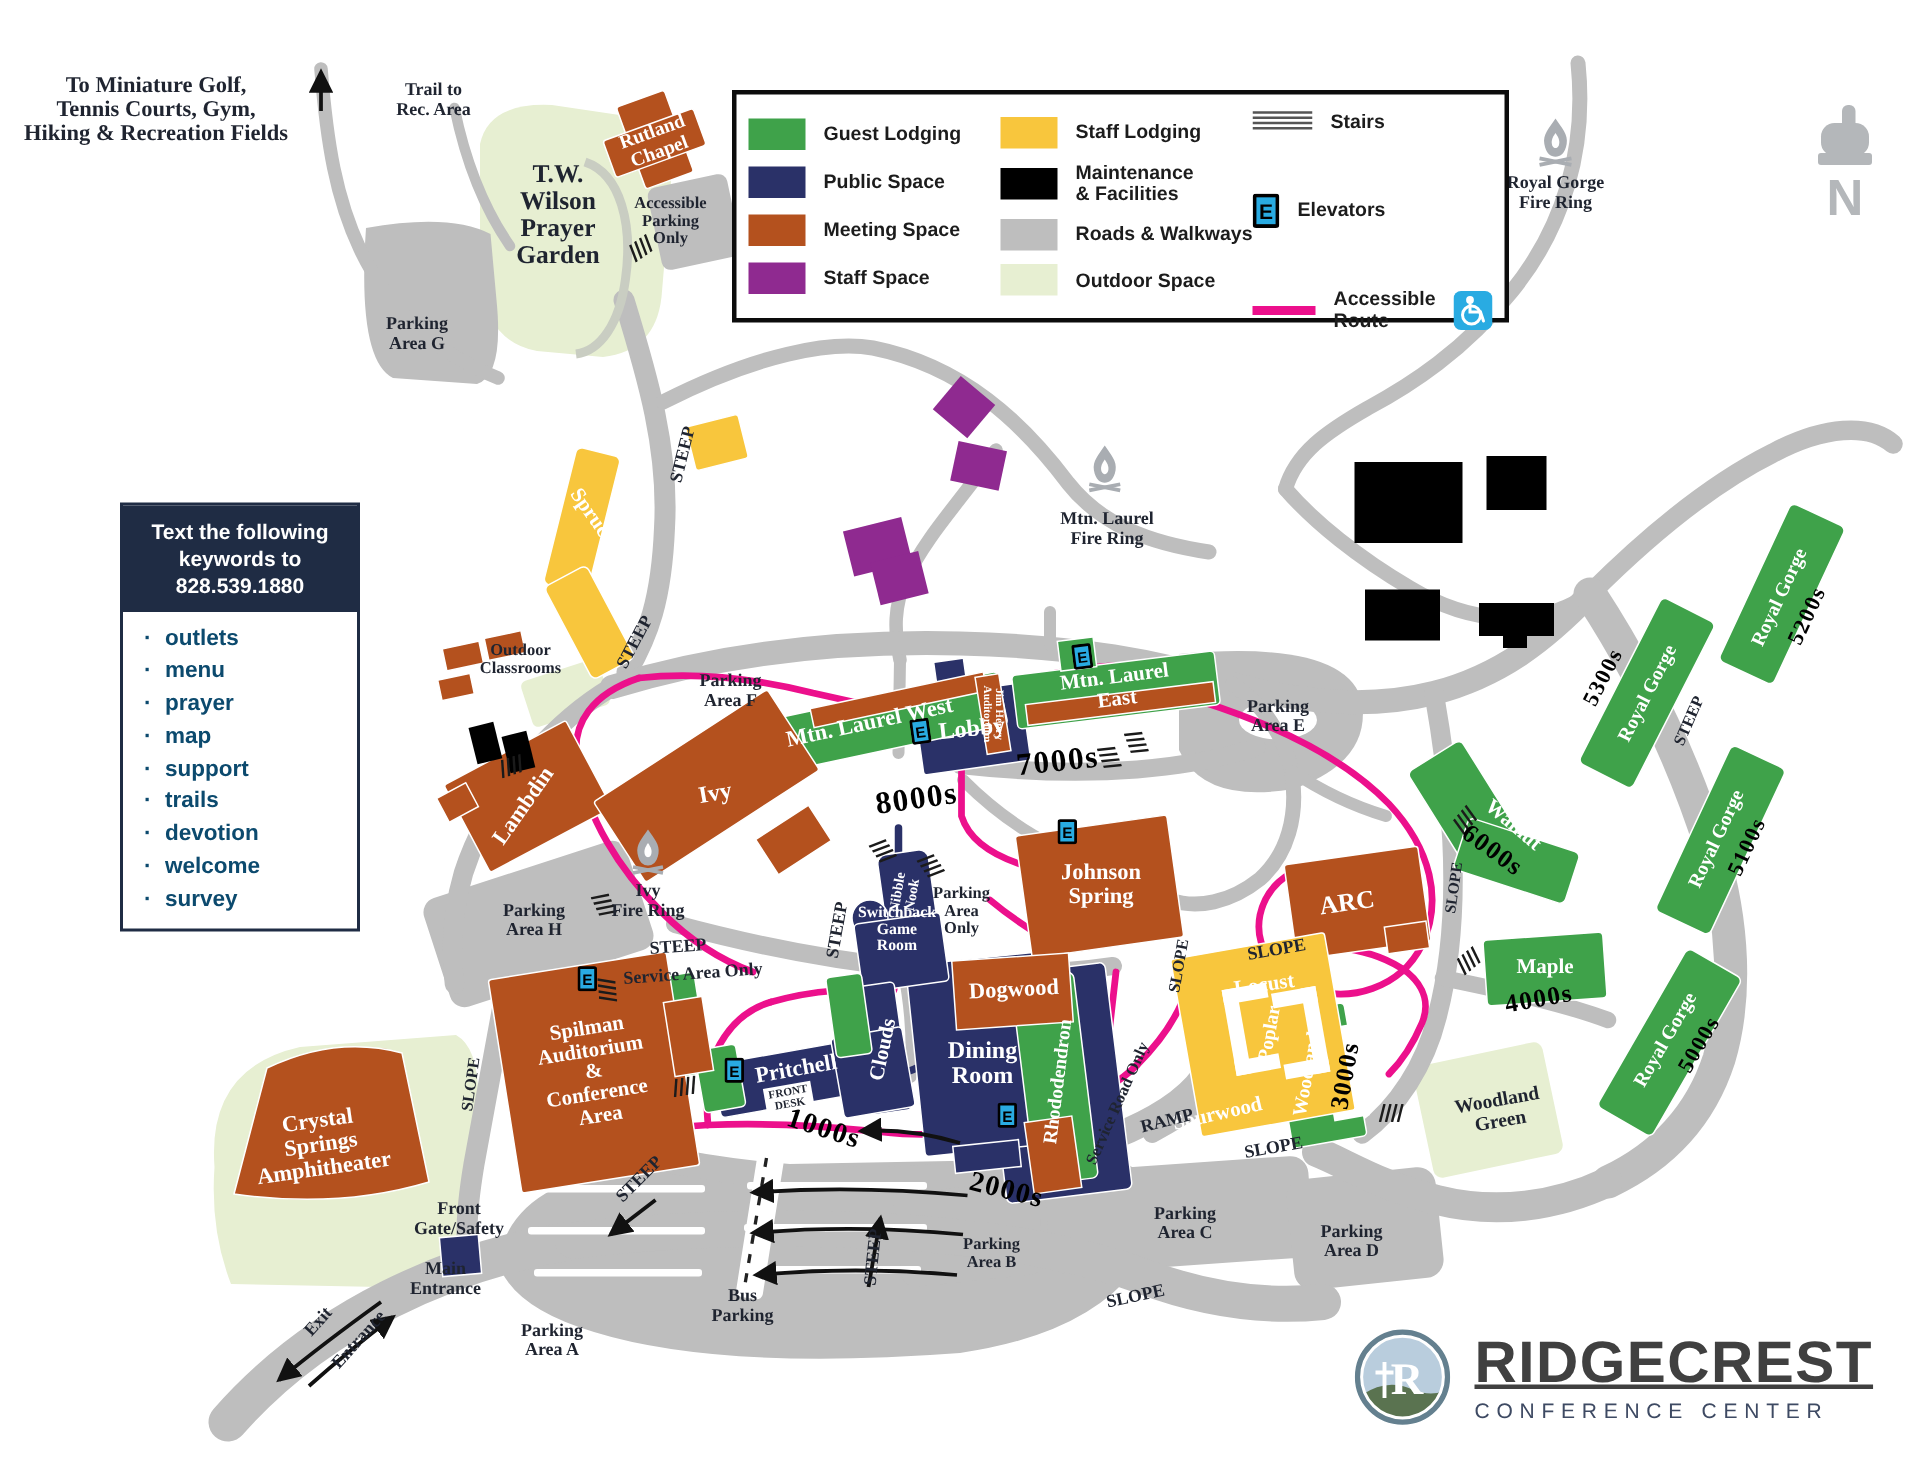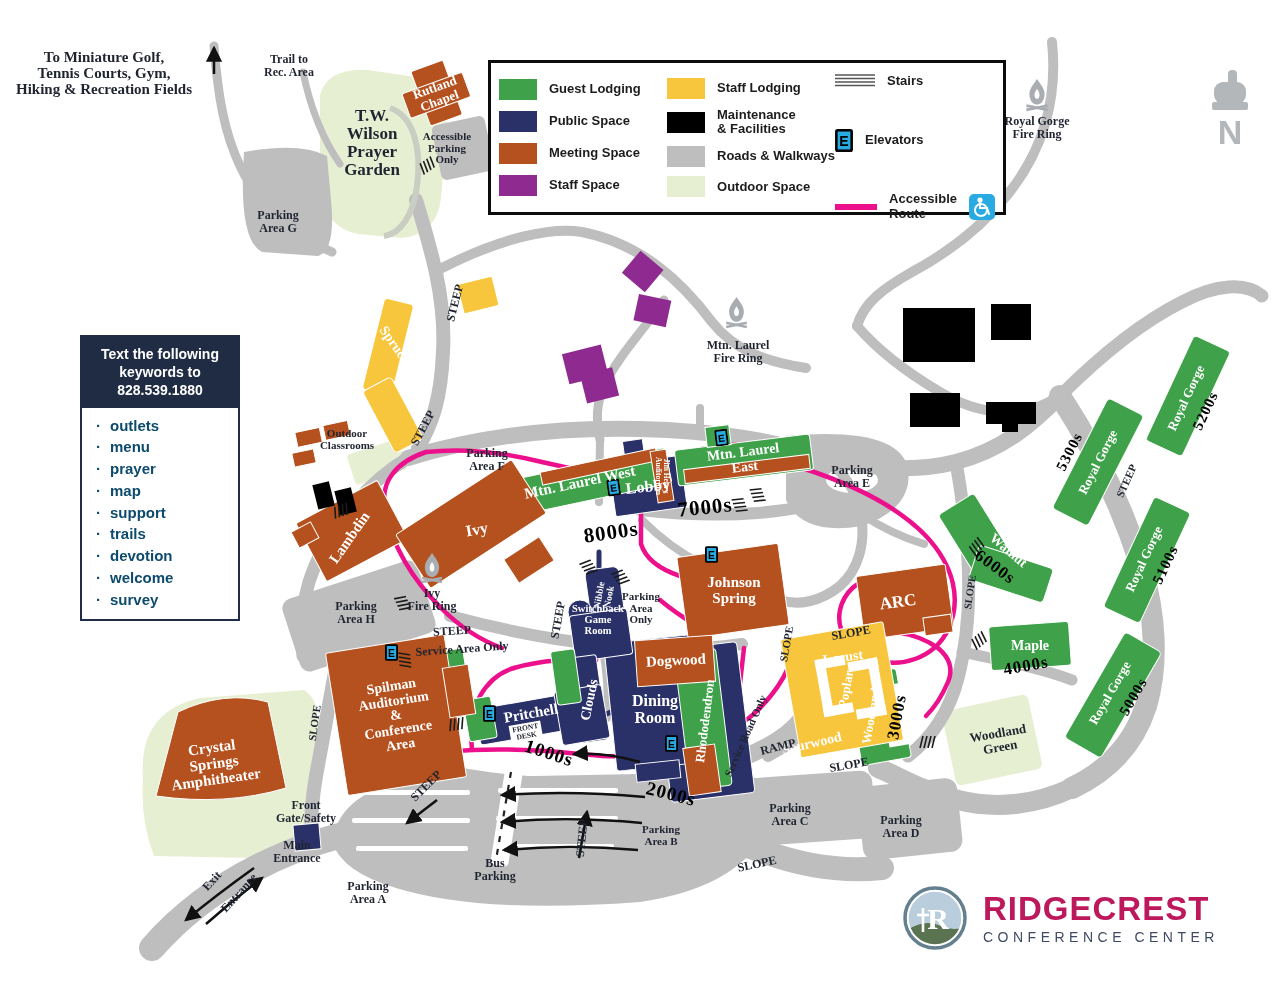--- a/index.html
+++ b/index.html
@@ -28,22 +28,22 @@
   
   .sms{position:absolute;left:80px;top:335px;width:160px;z-index:4;border:2px solid #1F2C44;
        box-sizing:border-box;background:#fff;}
   .sms-head{background:#1F2C44;color:#fff;font-size:14px;font-weight:700;text-align:center;
             padding:8px 4px;line-height:1.3;white-space:pre-line;}
   .sms ul{list-style:none;margin:0;padding:7px 10px 9px 14px;}
   .sms li{font-size:15px;font-weight:700;color:#0c4a6e;line-height:1.45;}
   .sms li::before{content:"·";margin-right:9px;font-weight:900;}
   
   .logo{position:absolute;left:903px;top:886px;display:flex;align-items:center;gap:16px;z-index:4;}
-  .logo-title{font-size:33px;font-weight:800;letter-spacing:1px;color:#be185d;
-              font-family:"Liberation Sans",sans-serif;line-height:1;}
+  .logo-title{font-size:39px;font-weight:800;letter-spacing:1px;color:#404040;
+              font-family:"Liberation Sans",sans-serif;line-height:1;text-decoration:underline;}
   .logo-sub{font-size:14px;letter-spacing:4.5px;color:#3E4A63;margin-top:4px;}
 </style>
 </head>
 <body>
 
 <div class="stage">
 
 <svg class="mapsvg" width="1280" height="989" viewBox="0 0 1280 989">
   <defs>
     <marker id="ah" viewBox="0 0 10 10" refX="8.5" refY="5" markerWidth="6.5" markerHeight="6.5" orient="auto">

